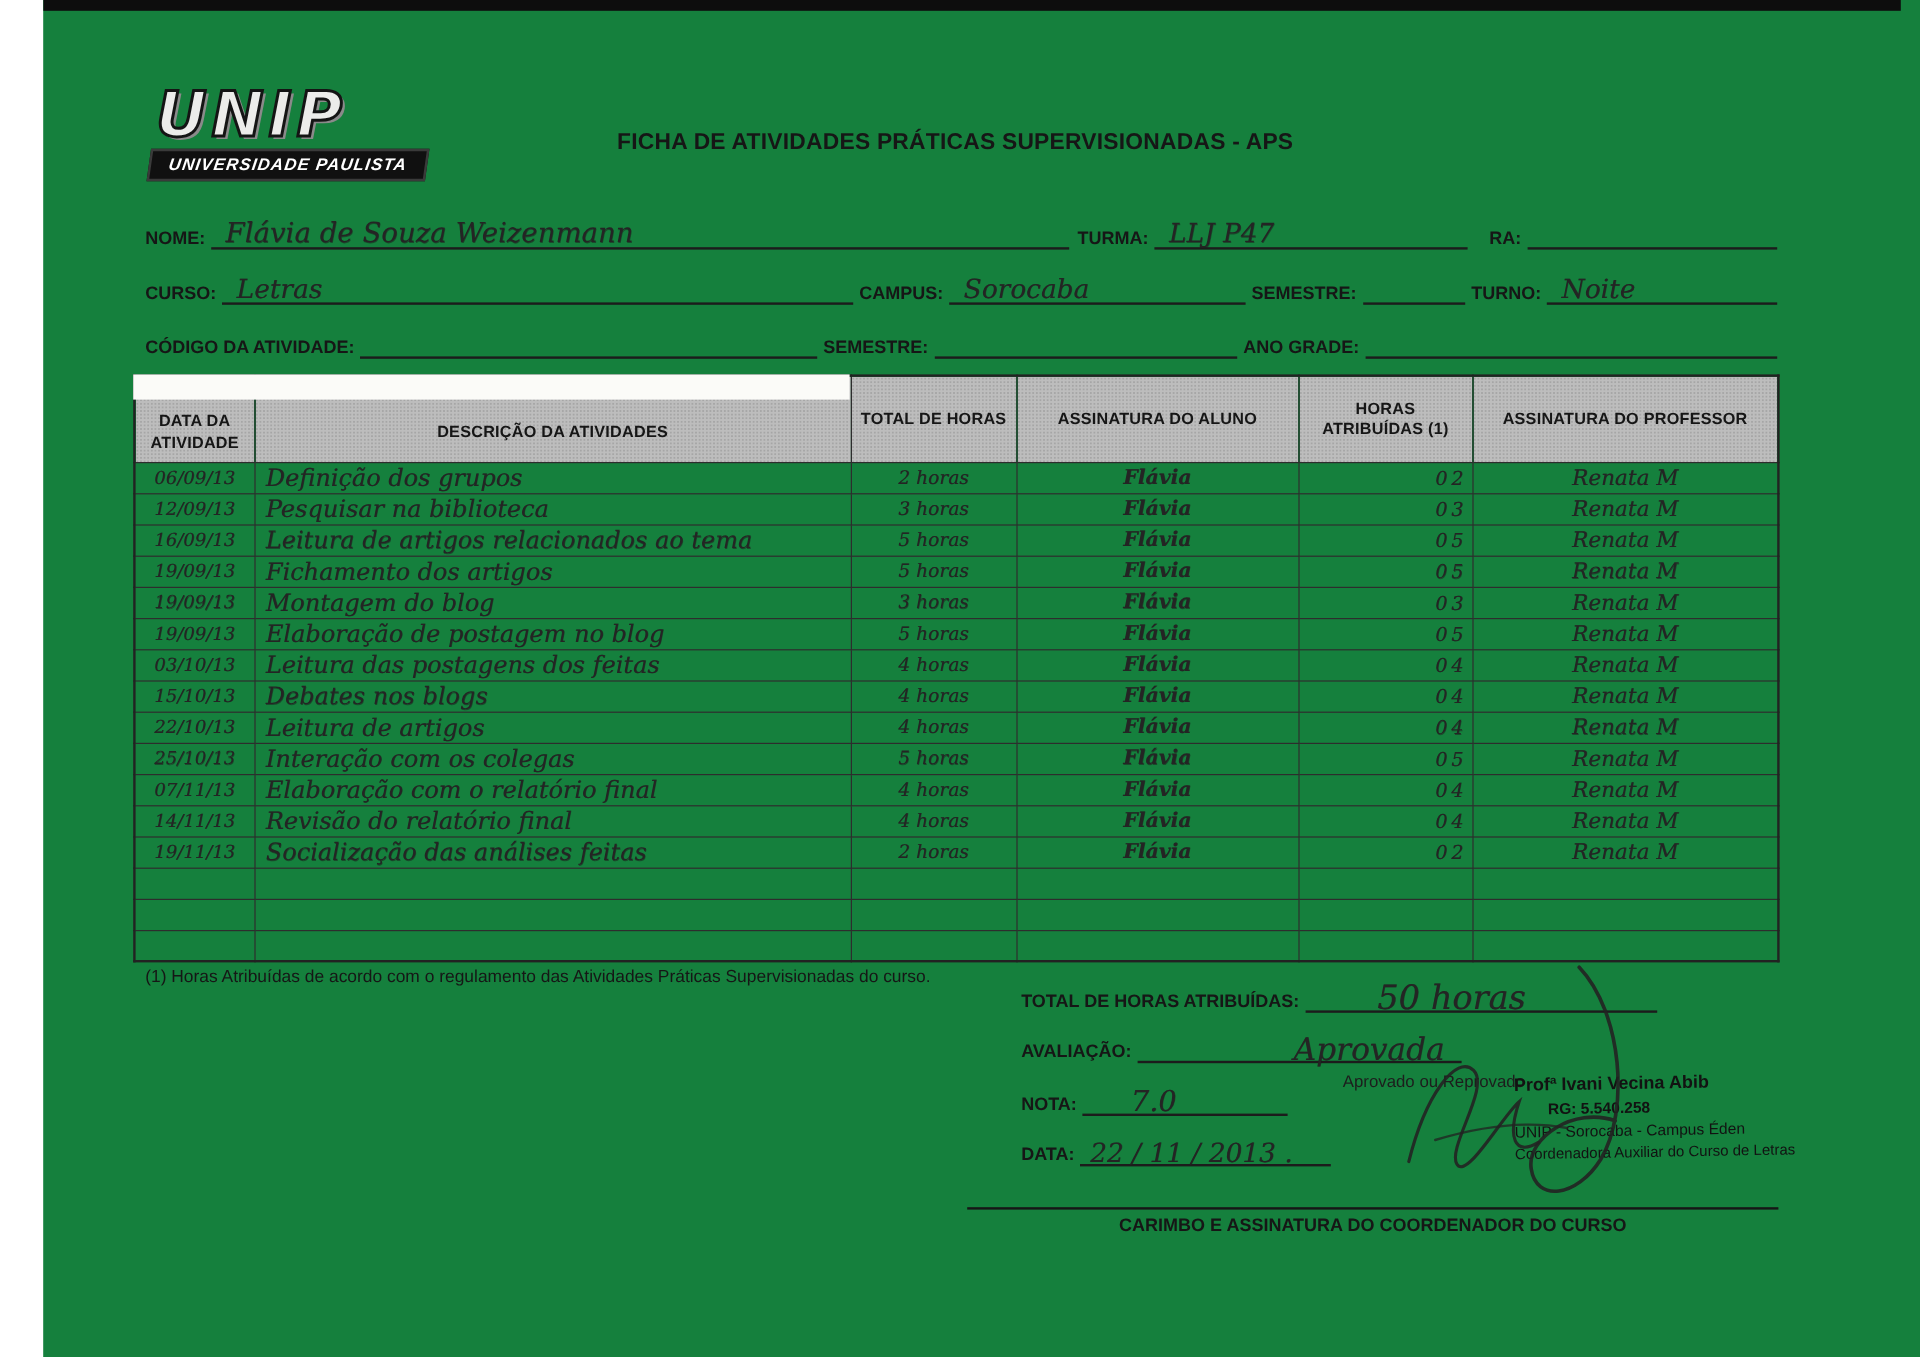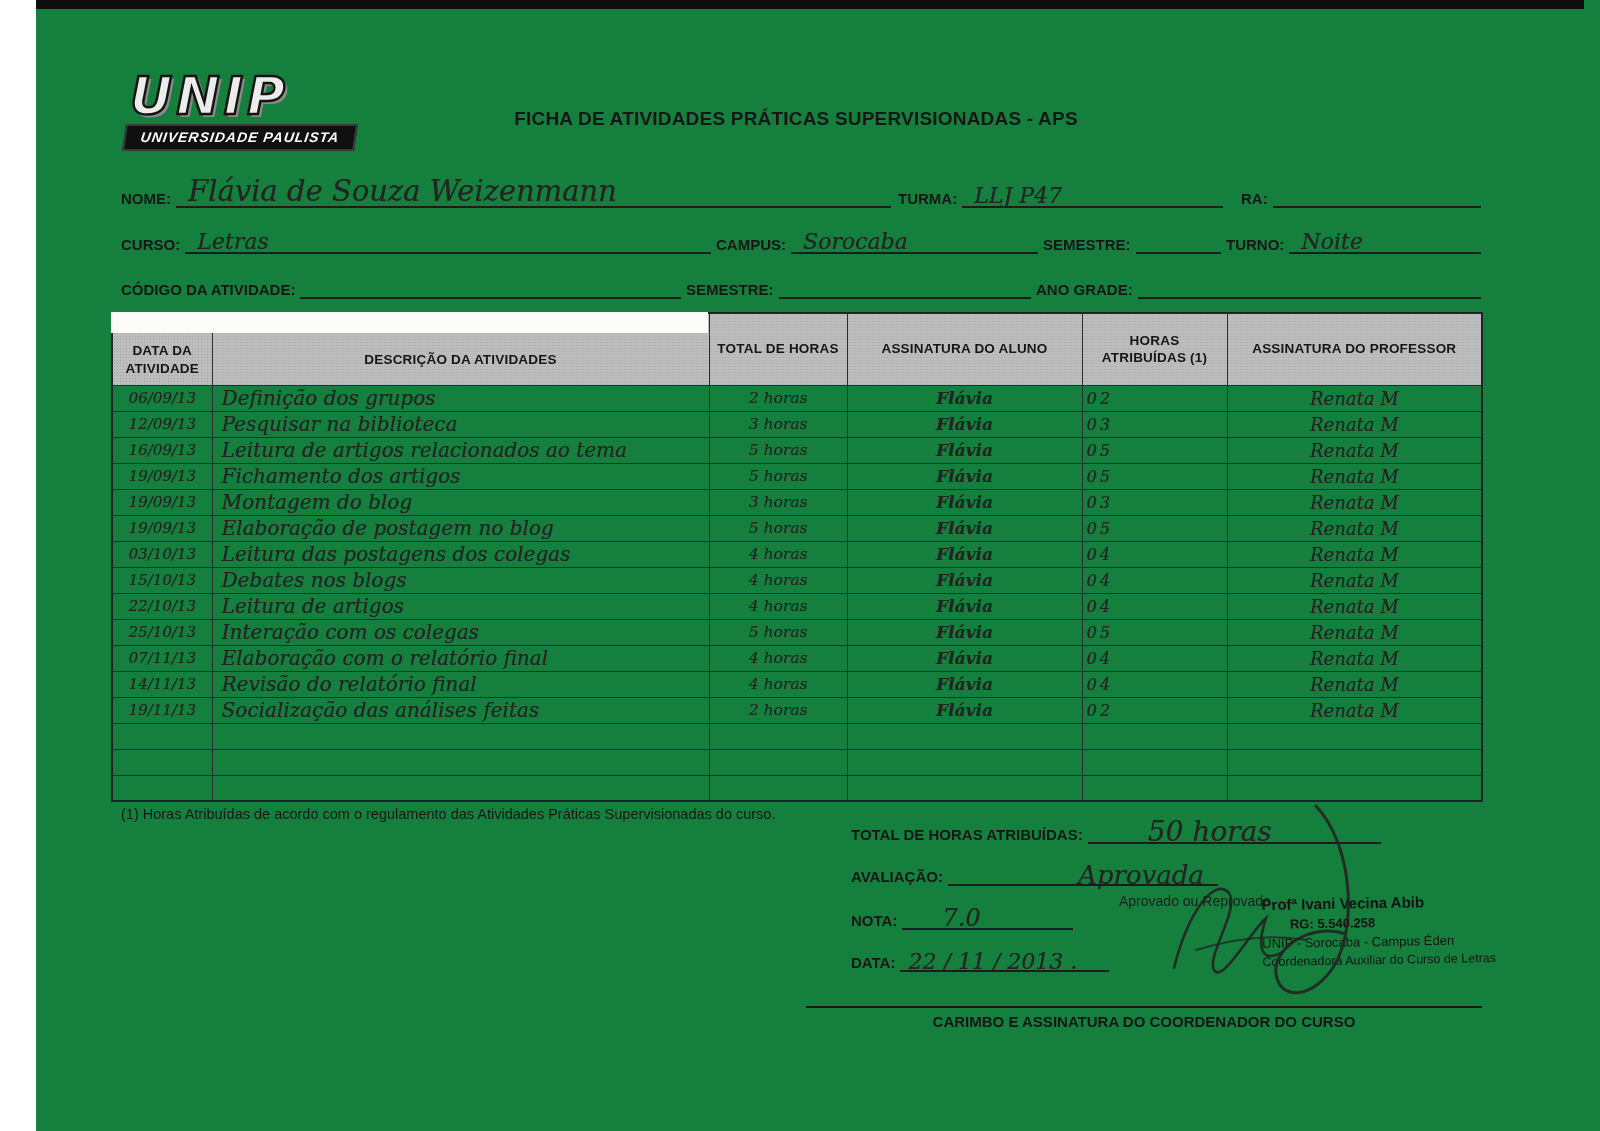--- a/index.html
+++ b/index.html
@@ -48,21 +48,21 @@
     white-space:normal; padding:0 6px;
   }
   th.h1, th.h2 { padding-top:21px; }
   .hdr-cover { position:absolute; left:0; top:0; width:597px; height:21px; background:#fbfbf8; }
   tbody tr { height:26px; }
   td { padding:0 4px; }
   td.c1 { text-align:center; font-size:15px; }
   td.c2 { text-align:left; padding-left:9px; font-size:20px; }
   td.c3 { text-align:center; font-size:15.5px; }
   td.c4 { text-align:center; font-size:17px; font-weight:bold; }
-  td.c5 { text-align:left; font-size:16px; letter-spacing:3px; }
+  td.c5 { text-align:right; font-size:16px; letter-spacing:3px; }
   td.c6 { text-align:center; font-size:18px; }
 
   .footnote { position:absolute; left:85px; top:806px; font-size:14.5px; }
 
   
   .f-total   { left:815px; top:818px; width:530px; }
   .f-total .hw-val { font-size:28px; left:60px; bottom:-6px; }
   .f-aval    { left:815px; top:860px; width:367px; }
   .f-aval .hw-val { font-size:26px; left:130px; bottom:-6px; }
   .f-nota    { left:815px; top:904px; width:222px; }
@@ -94,21 +94,21 @@
   <div class="logo">
     <div class="logo-main">UNIP</div>
     <div class="logo-sub">UNIVERSIDADE PAULISTA</div>
   </div>
 
   <div class="doc-title">FICHA DE ATIVIDADES PRÁTICAS SUPERVISIONADAS - APS</div>
 
   <div class="field" style="left:85px; top:182px; width:770px;">
     <span class="lbl">NOME:</span>
     <span class="line">
-      <span class="hw hw-val" style="font-size:29px;">Flávia de Souza Weizenmann</span>
+      <span class="hw hw-val" style="font-size:23px;">Flávia de Souza Weizenmann</span>
     </span>
   </div>
   <div class="field" style="left:862px; top:182px; width:325px;">
     <span class="lbl">TURMA:</span>
     <span class="line">
       <span class="hw hw-val" style="font-size:22px;">LLJ P47</span>
     </span>
   </div>
   <div class="field" style="left:1205px; top:182px; width:240px;">
     <span class="lbl">RA:</span>
@@ -225,21 +225,21 @@
         <tr>
             <td class="c1 hw">19/09/13</td>
             <td class="c2 hw">Elaboração de postagem no blog</td>
             <td class="c3 hw">5 horas</td>
             <td class="c4 hw">Flávia</td>
             <td class="c5 hw">05</td>
             <td class="c6 hw">Renata M</td>
           </tr>
         <tr>
             <td class="c1 hw">03/10/13</td>
-            <td class="c2 hw">Leitura das postagens dos colegas</td>
+            <td class="c2 hw">Leitura das postagens dos feitas</td>
             <td class="c3 hw">4 horas</td>
             <td class="c4 hw">Flávia</td>
             <td class="c5 hw">04</td>
             <td class="c6 hw">Renata M</td>
           </tr>
         <tr>
             <td class="c1 hw">15/10/13</td>
             <td class="c2 hw">Debates nos blogs</td>
             <td class="c3 hw">4 horas</td>
             <td class="c4 hw">Flávia</td>

